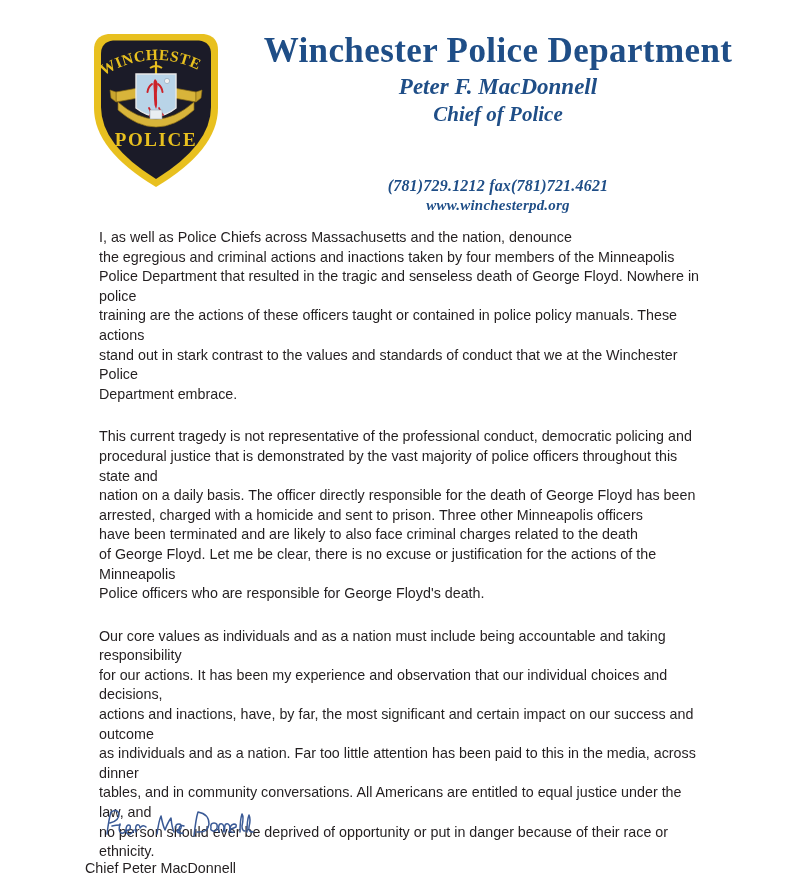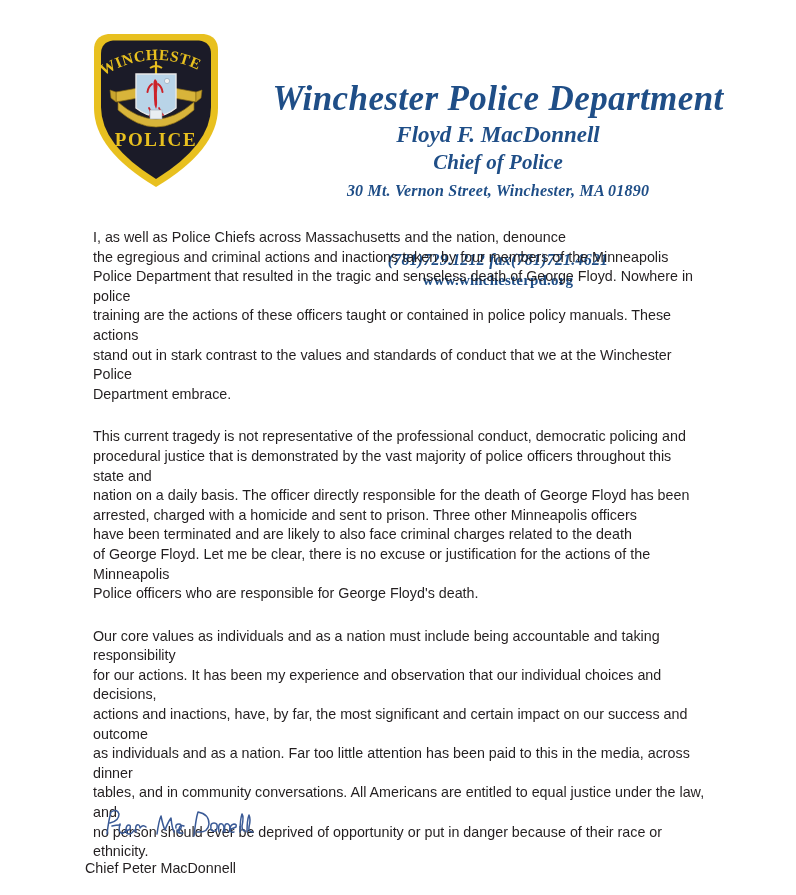--- a/index.html
+++ b/index.html
@@ -35,26 +35,24 @@
     position: absolute;
     left: 228px;
     top: 32px;
     width: 540px;
     text-align: center;
     color: #1f4e87;
     font-family: "Liberation Serif", "DejaVu Serif", serif;
   }
   .dept-title {
     font-size: 35px;
-    font-style: italic;
     font-weight: bold;
     line-height: 1.06;
     letter-spacing: 0.4px;
     white-space: nowrap;
-    margin-top: 48px;
   }
   .chief-name {
     font-size: 23px;
     font-style: italic;
     font-weight: bold;
     line-height: 1.22;
     margin-top: 4px;
   }
   .chief-role {
     font-size: 21px;
@@ -74,40 +72,41 @@
   .phone-line {
     font-size: 16px;
     font-style: italic;
     font-weight: bold;
     line-height: 1.32;
     letter-spacing: 0.2px;
     margin-top: 48px;
   }
   .web-line {
     font-size: 15px;
+    font-style: italic;
     font-weight: bold;
     line-height: 1.32;
     letter-spacing: 0.2px;
   }
 
   
   .letter-body {
     position: absolute;
     left: 85px;
     top: 228px;
     width: 620px;
     color: #231f20;
     font-size: 14.3px;
     line-height: 19.6px;
   }
   .date-line {
     margin: 0 0 30px 0;
   }
   .para {
-    margin: 0 0 23px 8px;
+    margin: 0 0 23px 14px;
     white-space: pre-line;
   }
   .para:last-child { margin-bottom: 0; }
 
   
   .sign-block {
     position: absolute;
     left: 85px;
     top: 798px;
     width: 400px;
@@ -167,23 +166,22 @@
       <path d="M73 84 q2 5 4 7" stroke="#cc2229" stroke-width="1.8" fill="none" stroke-linecap="round"></path>
 
       <rect x="64" y="86" width="12" height="9" fill="#e9eef2" stroke="#9aa9b5" stroke-width="0.6"></rect>
 
       <text x="70" y="122" font-family="Liberation Serif, serif" font-size="19" font-weight="bold" fill="#e8c01f" text-anchor="middle" letter-spacing="1.6">POLICE</text>
     </svg>
   </div>
 
   <div class="header-text">
     <div class="dept-title">Winchester Police Department</div>
-    <div class="chief-name">Floyd F. MacDonnell</div>
+    <div class="chief-name">Peter F. MacDonnell</div>
     <div class="chief-role">Chief of Police</div>
-    <div class="addr-line">30 Mt. Vernon Street, Winchester, MA 01890</div>
     <div class="phone-line">(781)729.1212  fax(781)721.4621</div>
     <div class="web-line">www.winchesterpd.org</div>
   </div>
 </div>
 
 <div class="letter-body">
   <p class="para">I, as well as Police Chiefs across Massachusetts and the nation, denounce
 the egregious and criminal actions and inactions taken by four members of the Minneapolis
 Police Department that resulted in the tragic and senseless death of George Floyd. Nowhere in police
 training are the actions of these officers taught or contained in police policy manuals. These actions

